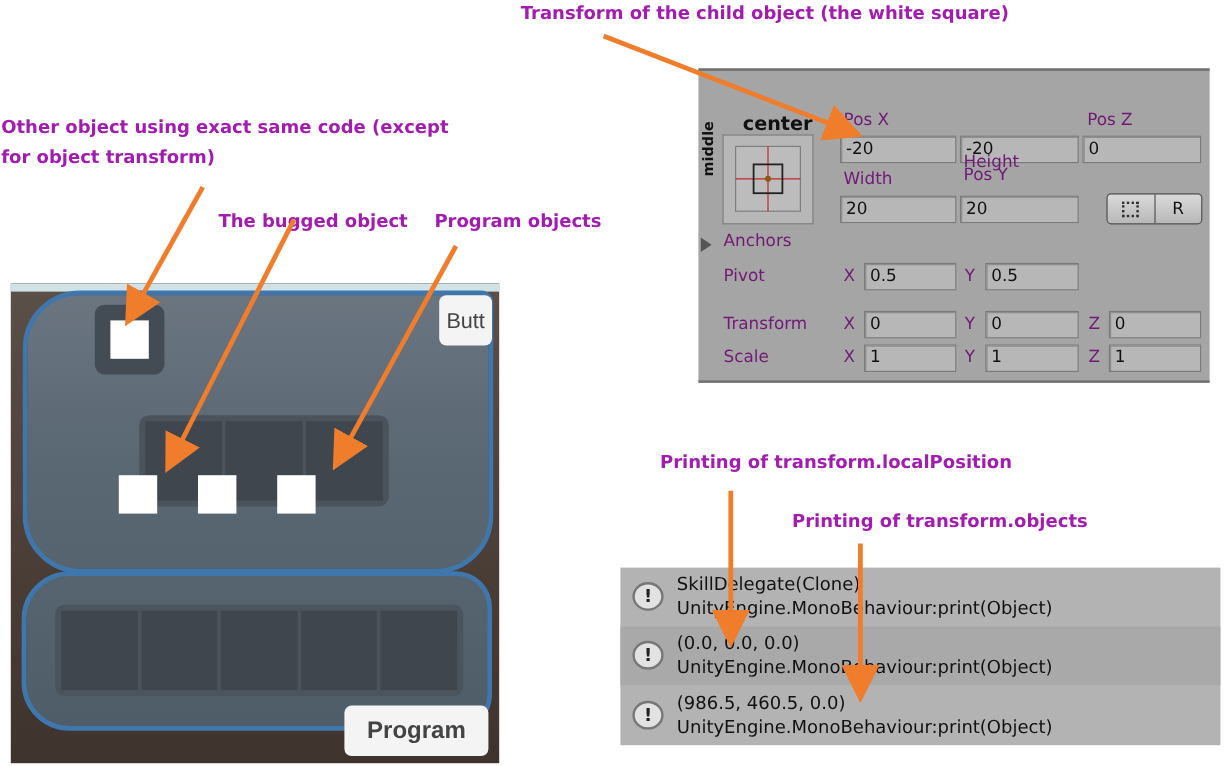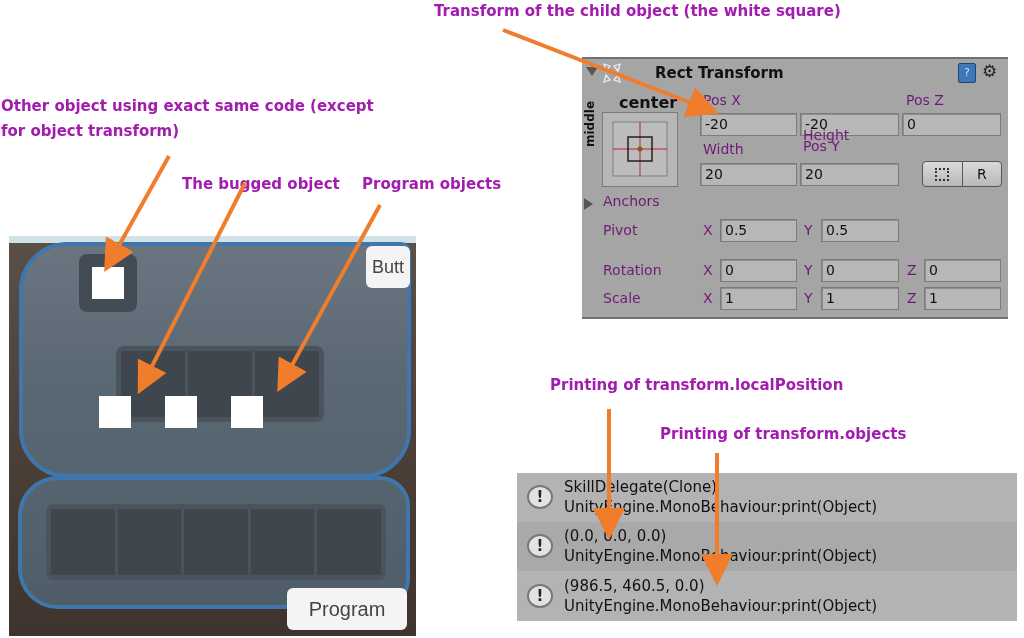--- a/index.html
+++ b/index.html
@@ -114,33 +114,24 @@
   <div class="game-btn" style="left:357px; top:10px; width:44px; height:42px; font-size:18px;">Butt</div>
   <div class="panel-bottom">
     <div class="inv-bar" style="left:24px; top:24px; width:340px; height:76px;">
       <div class="inv-cell"></div>
       <div class="inv-cell"></div>
       <div class="inv-cell"></div>
       <div class="inv-cell"></div>
       <div class="inv-cell"></div>
     </div>
   </div>
-  <div class="game-btn" style="left:278px; top:352px; width:120px; height:42px; font-size:20px;">Program</div>
+  <div class="game-btn" style="left:278px; top:352px; width:120px; height:42px; font-size:20px;font-weight:bold;">Program</div>
 </div>
 
 <div class="inspector">
-  <div class="insp-header">
-    <div class="fold-arrow"></div>
-    <svg class="rt-icon" viewBox="0 0 24 22">
-      <path d="M4 2 L10 4 L6 9 Z M20 2 L14 4 L18 9 Z M4 20 L10 18 L6 13 Z M20 20 L14 18 L18 13 Z" fill="none" stroke="#eee" stroke-width="1.3"></path>
-    </svg>
-    <div class="insp-title">Rect Transform</div>
-    <div class="help-icon">?</div>
-    <div class="gear-icon">⚙</div>
-  </div>
 
   <div class="center-lbl">center</div>
   <div class="middle-lbl">middle</div>
   <div class="anchor-box">
     <svg width="74" height="73">
       <rect x="10" y="9" width="54" height="54" fill="#bcbcbc" stroke="#7e7e7e" stroke-width="1"></rect>
       <line x1="37" y1="9" x2="37" y2="63" stroke="#c0272d" stroke-width="1"></line>
       <line x1="10" y1="36" x2="64" y2="36" stroke="#c0272d" stroke-width="1"></line>
       <rect x="25" y="24" width="24" height="24" fill="none" stroke="#222" stroke-width="1.5"></rect>
       <circle cx="37" cy="36" r="2.5" fill="#8a5a14"></circle>
@@ -168,21 +159,21 @@
 
   <div class="tri-right"></div>
   <div class="lbl" style="left:21px; top:134px;">Anchors</div>
 
   <div class="lbl" style="left:21px; top:163px;">Pivot</div>
   <div class="lbl" style="left:121px; top:163px;">X</div>
   <div class="field" style="left:138px; top:160px; width:77px;">0.5</div>
   <div class="lbl" style="left:222px; top:163px;">Y</div>
   <div class="field" style="left:239px; top:160px; width:78px;">0.5</div>
 
-  <div class="lbl" style="left:21px; top:203px;">Rotation</div>
+  <div class="lbl" style="left:21px; top:203px;">Transform</div>
   <div class="lbl" style="left:121px; top:203px;">X</div>
   <div class="field" style="left:138px; top:200px; width:77px;">0</div>
   <div class="lbl" style="left:222px; top:203px;">Y</div>
   <div class="field" style="left:239px; top:200px; width:78px;">0</div>
   <div class="lbl" style="left:325px; top:203px;">Z</div>
   <div class="field" style="left:342px; top:200px; width:77px;">0</div>
 
   <div class="lbl" style="left:21px; top:231px;">Scale</div>
   <div class="lbl" style="left:121px; top:231px;">X</div>
   <div class="field" style="left:138px; top:228px; width:77px;">1</div>

